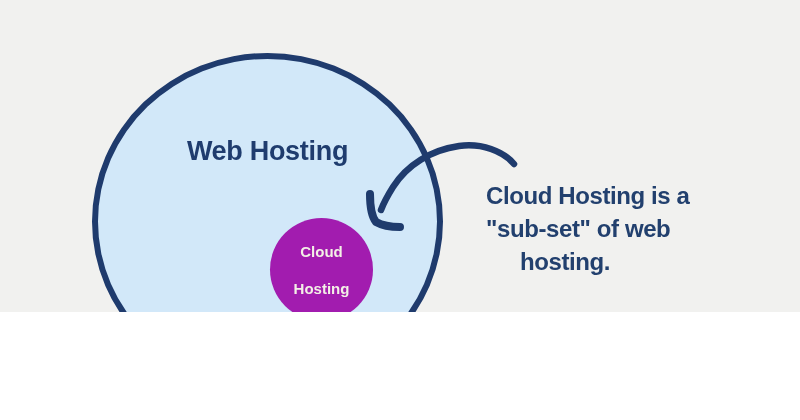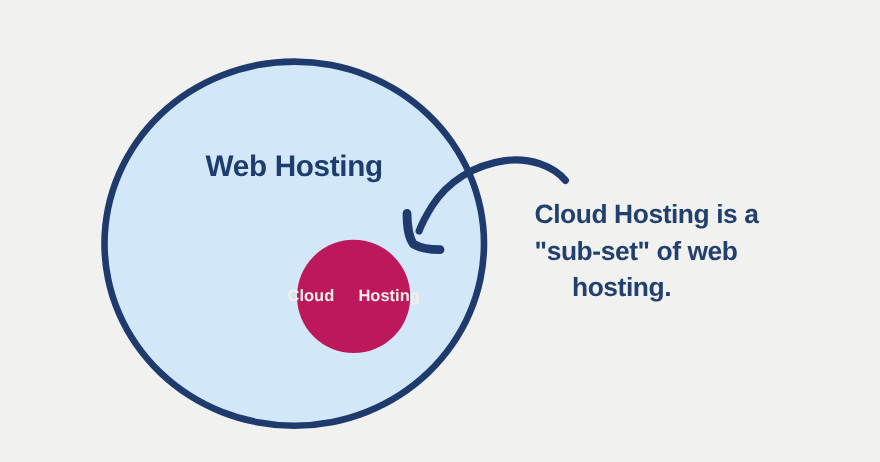--- a/index.html
+++ b/index.html
@@ -2,21 +2,21 @@
 <html><head>
 <meta charset="utf-8">
 <style>
   * { margin: 0; padding: 0; box-sizing: border-box; }
   html, body { width: 800px; height: 420px; }
   body { font-family: "Liberation Sans", "DejaVu Sans", sans-serif; }
 
   .canvas {
     position: relative;
     width: 800px;
-    height: 420px;
+    height: 312px;
     background: #f1f1ef;
     overflow: hidden;
   }
 
   .outer-circle {
     position: absolute;
     left: 92px;
     top: 53px;
     width: 351px;
     height: 337px;
@@ -36,24 +36,24 @@
     letter-spacing: -0.3px;
     color: #1f3c6e;
   }
 
   .inner-circle {
     position: absolute;
     left: 270px;
     top: 218px;
     width: 103px;
     height: 103px;
-    background: #be185d;
+    background: #a21caf;
     border-radius: 50%;
     display: flex;
-    flex-direction: row;
+    flex-direction: column;
     align-items: center;
     justify-content: center;
     gap: 22px;
   }
 
   .inner-line {
     font-size: 15px;
     font-weight: 600;
     line-height: 1;
     color: #f3f0e6;

